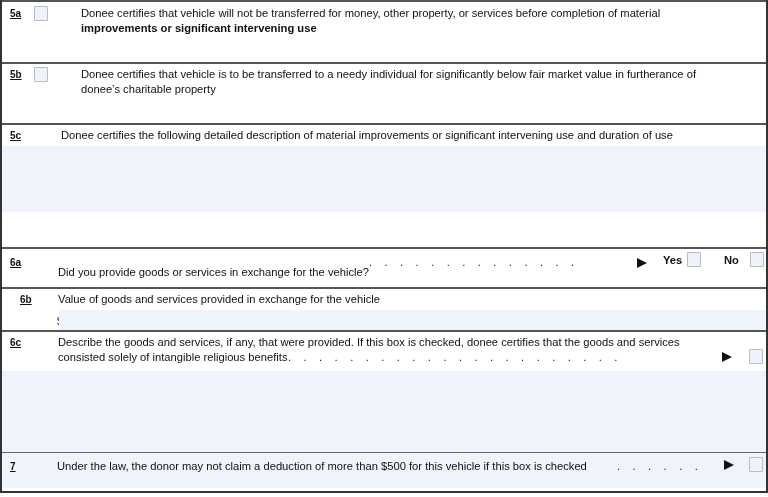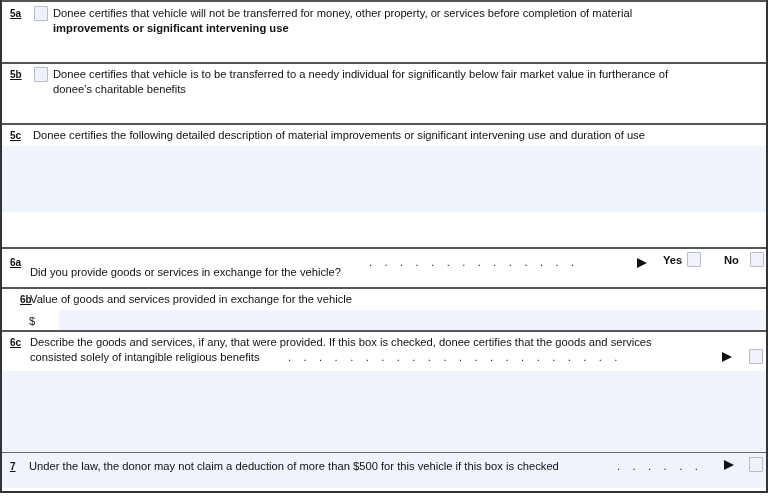--- a/index.html
+++ b/index.html
@@ -5,21 +5,21 @@
     * { box-sizing: border-box; margin: 0; padding: 0; }
     html, body { width: 768px; height: 497px; background: #ffffff; overflow: hidden; }
     body { font-family: "Liberation Sans", sans-serif; color: #111; font-size: 11.2px; line-height: 15px; }
     .form {
       position: absolute; left: 0; top: 0; width: 768px; height: 493px;
       border-left: 2px solid #333; border-right: 2px solid #333; border-bottom: 2px solid #333;
     }
     .row { position: absolute; left: 0; right: 0; border-top: 2px solid #555; }
     .row.thin { border-top: 1.5px solid #666; }
     .num { position: absolute; font-weight: bold; font-size: 10px; text-decoration: underline; }
-    .txt { position: absolute; }
+    .txt { position: absolute; margin-left: 28px; }
     .cb {
       position: absolute; width: 14px; height: 15px;
       background: #eef2fb; border: 1px solid #b9bcc4; border-radius: 1px;
     }
     .field { position: absolute; background: #eff3fc; }
     .dots { position: absolute; letter-spacing: 0; white-space: pre; color: #222; }
     .arrow { position: absolute; width: 0; height: 0; border-top: 5.5px solid transparent; border-bottom: 5.5px solid transparent; border-left: 10px solid #111; }
     .lbl-bold { position: absolute; font-weight: bold; }
   </style>
 </head>
@@ -31,21 +31,21 @@
     <span class="num" style="left:8px; top:4px;">5a</span>
     <div class="cb" style="left:32px; top:4px;"></div>
     <span class="txt" style="left:51px; top:4px; white-space:nowrap;">Donee certifies that vehicle will not be transferred for money, other property, or services before completion of material</span>
     <span class="txt" style="left:51px; top:19px; white-space:nowrap;font-weight:bold;">improvements or significant intervening use</span>
   </div>
 
   <div class="row" style="top:62px; height:61px;">
     <span class="num" style="left:8px; top:3px;">5b</span>
     <div class="cb" style="left:32px; top:3px;"></div>
     <span class="txt" style="left:51px; top:3px; white-space:nowrap;">Donee certifies that vehicle is to be transferred to a needy individual for significantly below fair market value in furtherance of</span>
-    <span class="txt" style="left:51px; top:18px; white-space:nowrap;">donee’s charitable benefits</span>
+    <span class="txt" style="left:51px; top:18px; white-space:nowrap;">donee’s charitable property</span>
   </div>
 
   <div class="row" style="top:123px; height:89px;">
     <span class="num" style="left:8px; top:3px;">5c</span>
     <span class="txt" style="left:31px; top:3px; white-space:nowrap;">Donee certifies the following detailed description of material improvements or significant intervening use and duration of use</span>
     <div class="field" style="left:0; right:0; top:21px; bottom:0;"></div>
   </div>
 
   <div class="row" style="top:247px; height:40px;">
     <span class="num" style="left:8px; top:6px;">6a</span>

